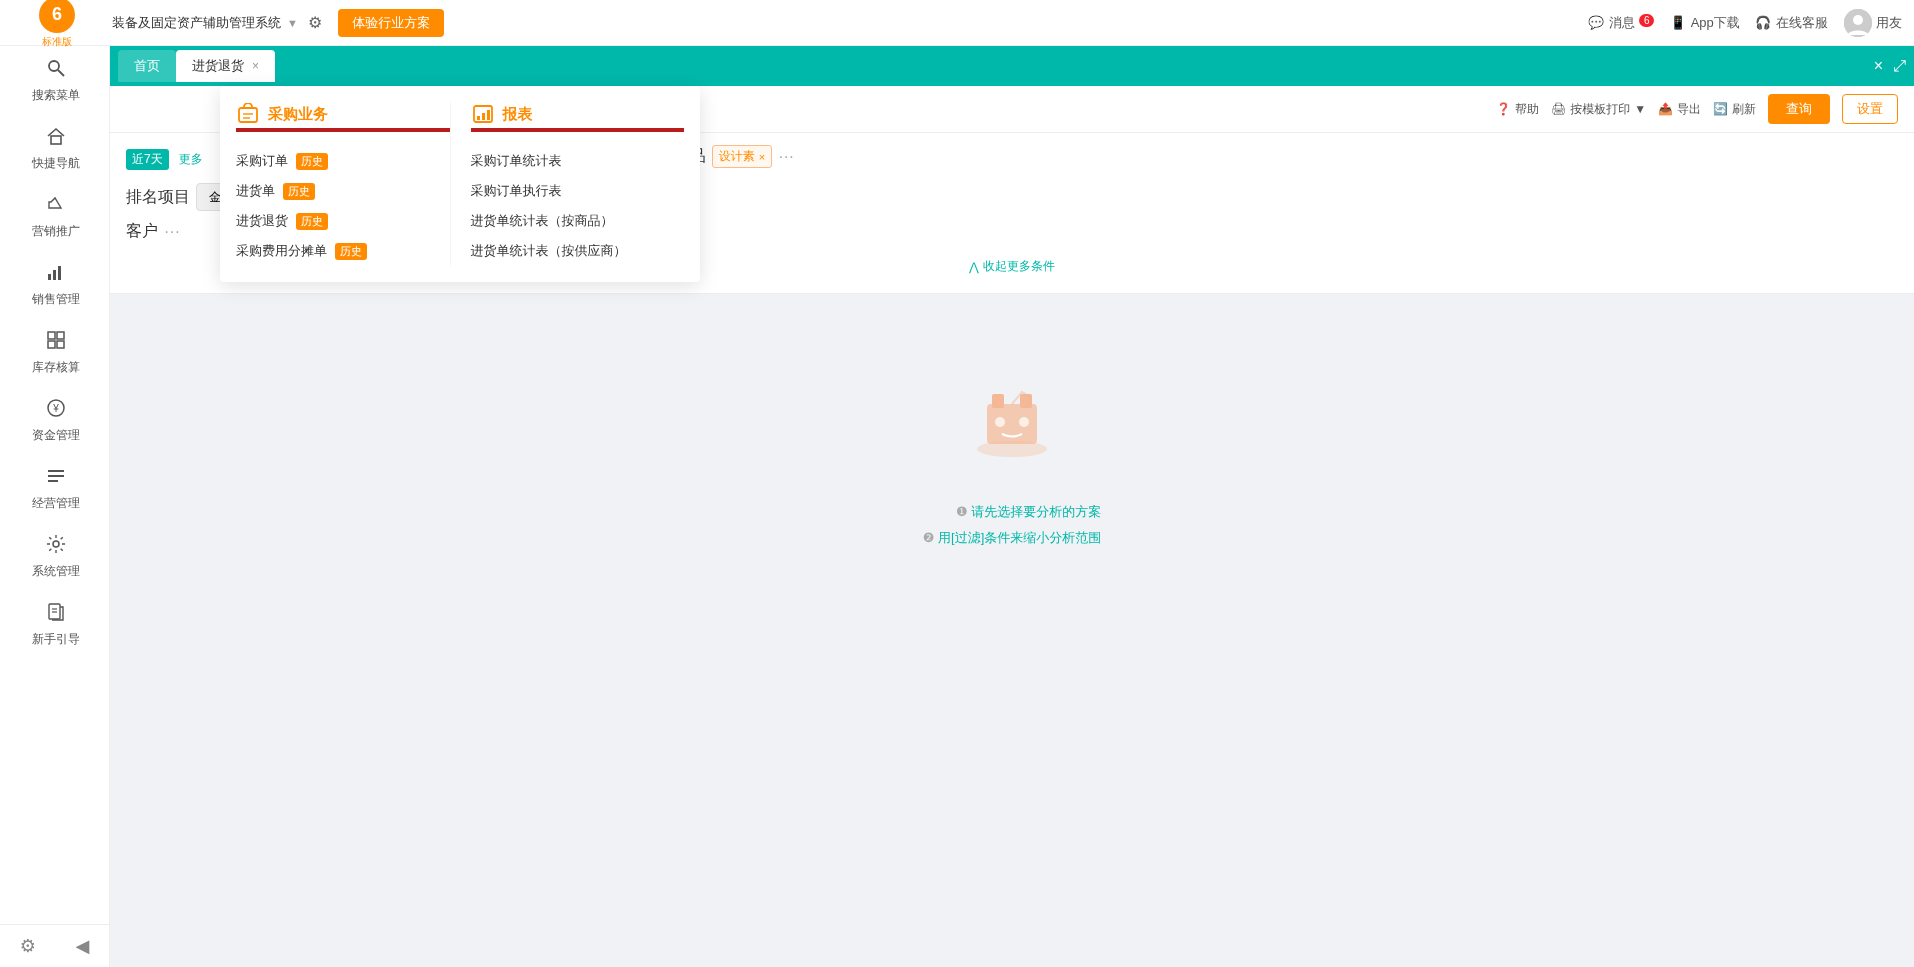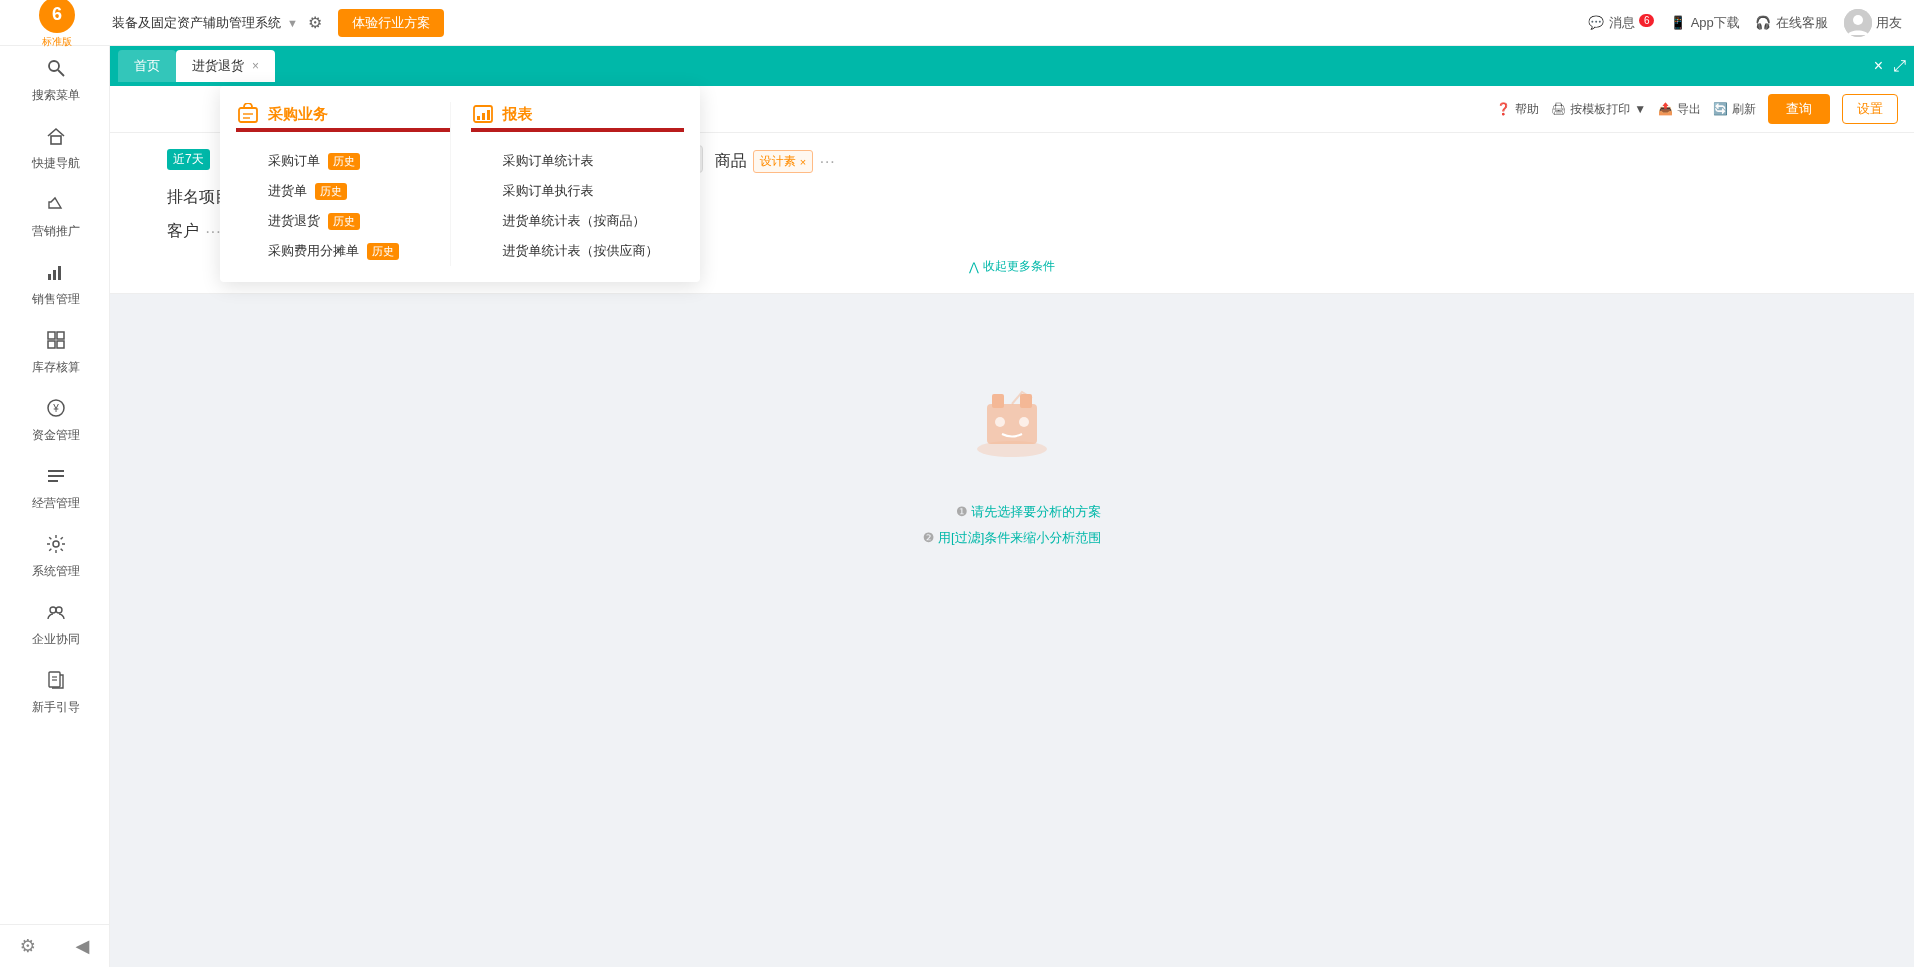--- a/index.html
+++ b/index.html
@@ -242,25 +242,24 @@
     }
 
     
     .filter-area {
       background: #fff;
       padding: 12px 16px;
       border-bottom: 1px solid #eee;
     }
     .filter-row {
       display: flex;
-      align-items: flex-end;
+      align-items: flex-start;
       gap: 12px;
       margin-bottom: 10px;
       flex-wrap: wrap;
-      margin-left: 41px;
     }
     .filter-label {
       font-size: 16px;
       color: #333;
       white-space: nowrap;
     }
     .filter-control {
       display: flex;
       align-items: center;
       gap: 6px;
@@ -388,21 +387,20 @@
       padding-left: 20px;
     }
     .dropdown-item {
       display: flex;
       align-items: center;
       gap: 8px;
       padding: 6px 0;
       cursor: pointer;
       color: #333;
       font-size: 13px;
-      margin-left: 32px;
     }
     .history-badge {
       background: #ff8c00;
       color: #fff;
       border-radius: 3px;
       padding: 1px 5px;
       font-size: 11px;
     }
     .section-icon {
       width: 24px;
@@ -530,31 +528,20 @@
         <svg width="20" height="20" viewBox="0 0 20 20">
             <circle cx="10" cy="10" r="3" stroke="#555" stroke-width="1.5" fill="none"></circle>
             <path d="M10 1v3M10 16v3M1 10h3M16 10h3M3.22 3.22l2.12 2.12M14.66 14.66l2.12 2.12M3.22 16.78l2.12-2.12M14.66 5.34l2.12-2.12" stroke="#555" stroke-width="1.4"></path>
           </svg>
       </span>
       <span>系统管理</span>
     </div>
     <div class="sidebar-item">
       <span class="sidebar-item-icon">
         <svg width="20" height="20" viewBox="0 0 20 20">
-            <circle cx="7" cy="8" r="3" stroke="#555" stroke-width="1.4" fill="none"></circle>
-            <circle cx="13" cy="8" r="3" stroke="#555" stroke-width="1.4" fill="none"></circle>
-            <path d="M2 17c0-3 3-5 5-5" stroke="#555" stroke-width="1.4" fill="none"></path>
-            <path d="M13 12c2 0 5 2 5 5" stroke="#555" stroke-width="1.4" fill="none"></path>
-          </svg>
-      </span>
-      <span>企业协同</span>
-    </div>
-    <div class="sidebar-item">
-      <span class="sidebar-item-icon">
-        <svg width="20" height="20" viewBox="0 0 20 20">
             <rect x="3" y="2" width="11" height="15" rx="1" stroke="#555" stroke-width="1.4" fill="none"></rect>
             <path d="M14 5h3v13H6" stroke="#555" stroke-width="1.4" fill="none"></path>
             <line x1="6" y1="7" x2="11" y2="7" stroke="#555" stroke-width="1.2"></line>
             <line x1="6" y1="10" x2="11" y2="10" stroke="#555" stroke-width="1.2"></line>
           </svg>
       </span>
       <span>新手引导</span>
     </div>
     <div class="sidebar-bottom">
       <span style="cursor:pointer;color:#888;font-size:18px;">⚙</span>

